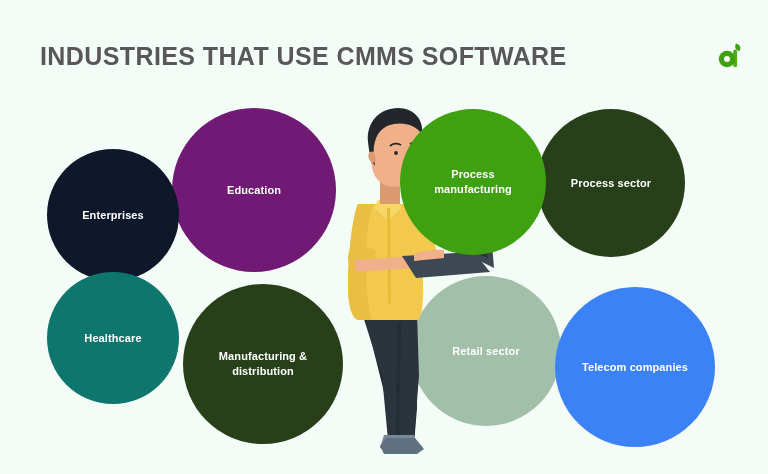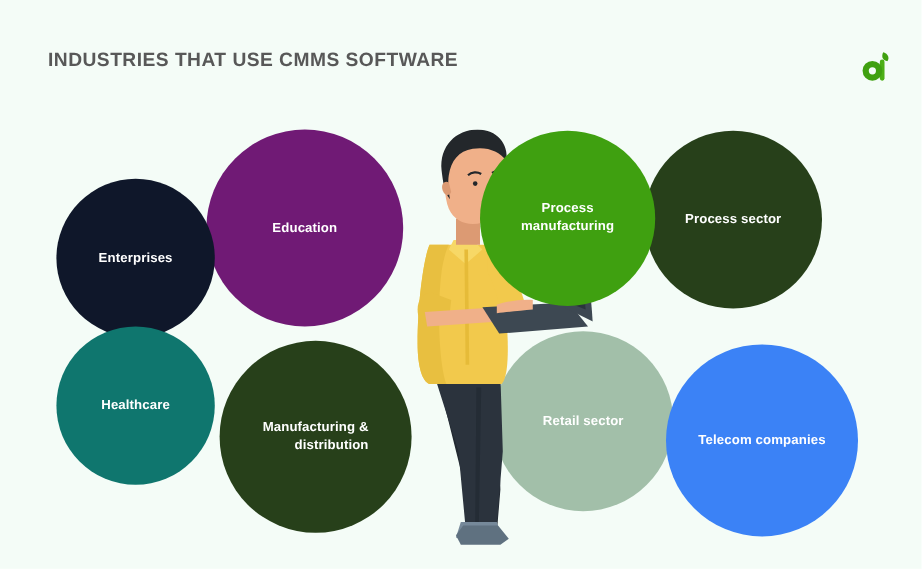--- a/index.html
+++ b/index.html
@@ -18,21 +18,21 @@
   .bg-plate {
     position: absolute;
     inset: 0;
     background: #f4fcf7;
   }
   
   .title {
     position: absolute;
     left: 40px;
     top: 42px;
-    font-size: 16px;
+    font-size: 25px;
     font-weight: bold;
     letter-spacing: 0.4px;
     color: #585858;
     white-space: nowrap;
   }
   .logo {
     position: absolute;
     right: 26px;
     top: 42px;
     display: flex;
@@ -106,21 +106,21 @@
       <div class="bubble" style="left: 400px; top: 109px; width: 146px; height: 146px; background: rgb(63, 160, 16); z-index: 6; text-align: center;">
         <span class="bubble-label">Process
 manufacturing</span>
       </div>
       <div class="bubble" style="left: 537px; top: 109px; width: 148px; height: 148px; background: rgb(39, 64, 26); z-index: 4;">
         <span class="bubble-label">Process sector</span>
       </div>
       <div class="bubble" style="left: 47px; top: 272px; width: 132px; height: 132px; background: #0f766e; z-index: 3;">
         <span class="bubble-label">Healthcare</span>
       </div>
-      <div class="bubble" style="left: 183px; top: 284px; width: 160px; height: 160px; background: rgb(39, 64, 26); z-index: 4; text-align: right;">
+      <div class="bubble" style="left: 183px; top: 284px; width: 160px; height: 160px; background: rgb(39, 64, 26); z-index: 4;">
         <span class="bubble-label">Manufacturing &amp;
 distribution</span>
       </div>
       <div class="bubble" style="left: 411px; top: 276px; width: 150px; height: 150px; background: rgb(162, 191, 169); z-index: 2;">
         <span class="bubble-label">Retail sector</span>
       </div>
       <div class="bubble" style="left: 555px; top: 287px; width: 160px; height: 160px; background: #3b82f6; z-index: 3;">
         <span class="bubble-label">Telecom companies</span>
       </div>
     </div>

